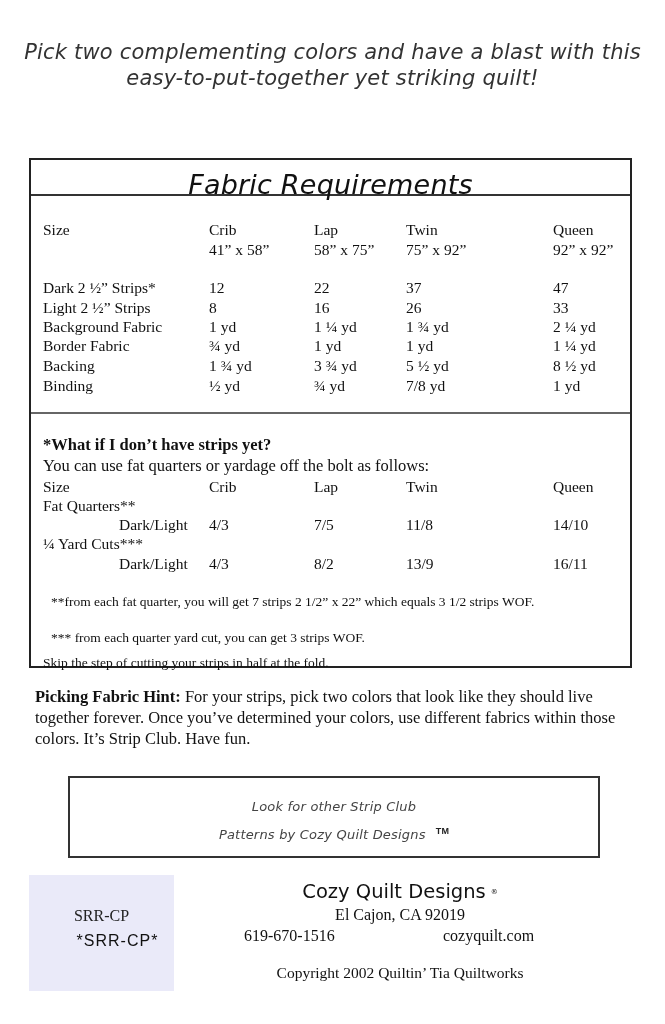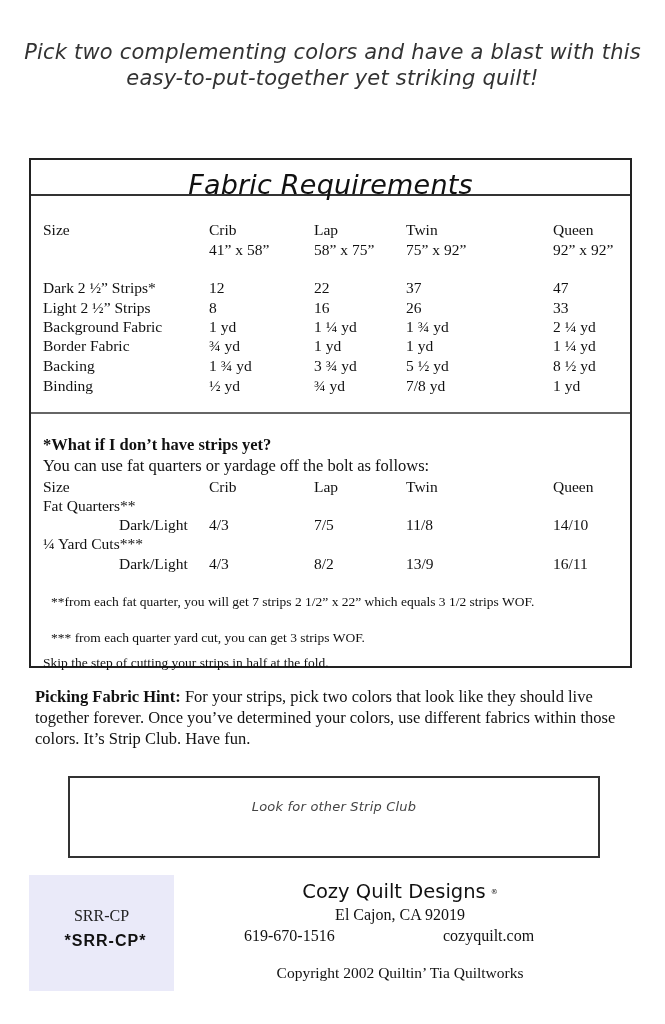--- a/index.html
+++ b/index.html
@@ -38,21 +38,21 @@
     position: absolute; left: 68px; top: 776px; width: 532px; height: 82px;
     border: 2px solid #333; box-sizing: border-box; text-align: center;
     padding-top: 17px; font-size: 13px; line-height: 24px; color: #444;
   }
   .tm { font-family: "Liberation Sans", sans-serif; font-weight: bold; font-style: normal; font-size: 9px; vertical-align: 5px; margin-left: 10px; color: #222; }
   .sku-panel {
     position: absolute; left: 29px; top: 875px; width: 145px; height: 116px;
     background: #eaeaf9; text-align: center;
   }
   .sku-code { position: absolute; left: 0; width: 100%; top: 32px; font-size: 16px; color: #222; }
-  .sku-barcode { position: absolute; left: 4px; width: 100%; top: 57px; font-family: "Liberation Sans", sans-serif; font-weight: bold; font-size: 16px; letter-spacing: 1px; color: #111; }
+  .sku-barcode { position: absolute; left: 16px; width: 100%; top: 57px; font-family: "Liberation Sans", sans-serif; font-weight: normal; font-size: 16px; letter-spacing: 1px; color: #111; }
   .company {
     position: absolute; left: 230px; width: 340px; top: 880px; text-align: center;
     font-family: "DejaVu Sans", sans-serif; font-size: 19.5px; color: #111;
   }
   .reg { font-size: 7px; vertical-align: 4px; margin-left: 5px; }
   .addr { position: absolute; left: 230px; width: 340px; top: 906px; text-align: center; font-size: 16px; }
   .phone { position: absolute; left: 244px; top: 927px; font-size: 16px; }
   .web { position: absolute; left: 443px; top: 927px; font-size: 16px; }
   .copyright { position: absolute; left: 230px; width: 340px; top: 964px; text-align: center; font-size: 15.5px; }
 </style>
@@ -161,20 +161,21 @@
     <div class="note" style="left:20px; top:179px;">**from each fat quarter, you will get 7 strips 2 1/2” x 22” which equals 3 1/2 strips WOF.</div>
     <div class="note" style="left:12px; top:197px;margin-top:43px;">Skip the step of cutting your strips in half at the fold.</div>
     <div class="note" style="left:20px; top:215px;">*** from each quarter yard cut, you can get 3 strips WOF.</div>
   </div>
 </div>
 
 <div class="hint"><b>Picking Fabric Hint:</b><span> For your strips, pick two colors that look like they should live together forever. Once you’ve determined your colors, use different fabrics within those colors.  It’s Strip Club. Have fun.</span></div>
 
 <div class="promo-box script">
   <div>Look for other Strip Club</div>
+  <div><span>Patterns by Cozy Quilt Designs</span><span class="tm">TM</span></div>
 </div>
 
 <div class="sku-panel">
   <div class="sku-code">SRR-CP</div>
   <div class="sku-barcode">*SRR-CP*</div>
 </div>
 
 <div class="company"><span>Cozy Quilt Designs</span><span class="reg">®</span></div>
 <div class="addr">El Cajon, CA 92019</div>
 <div class="phone">619-670-1516</div>

